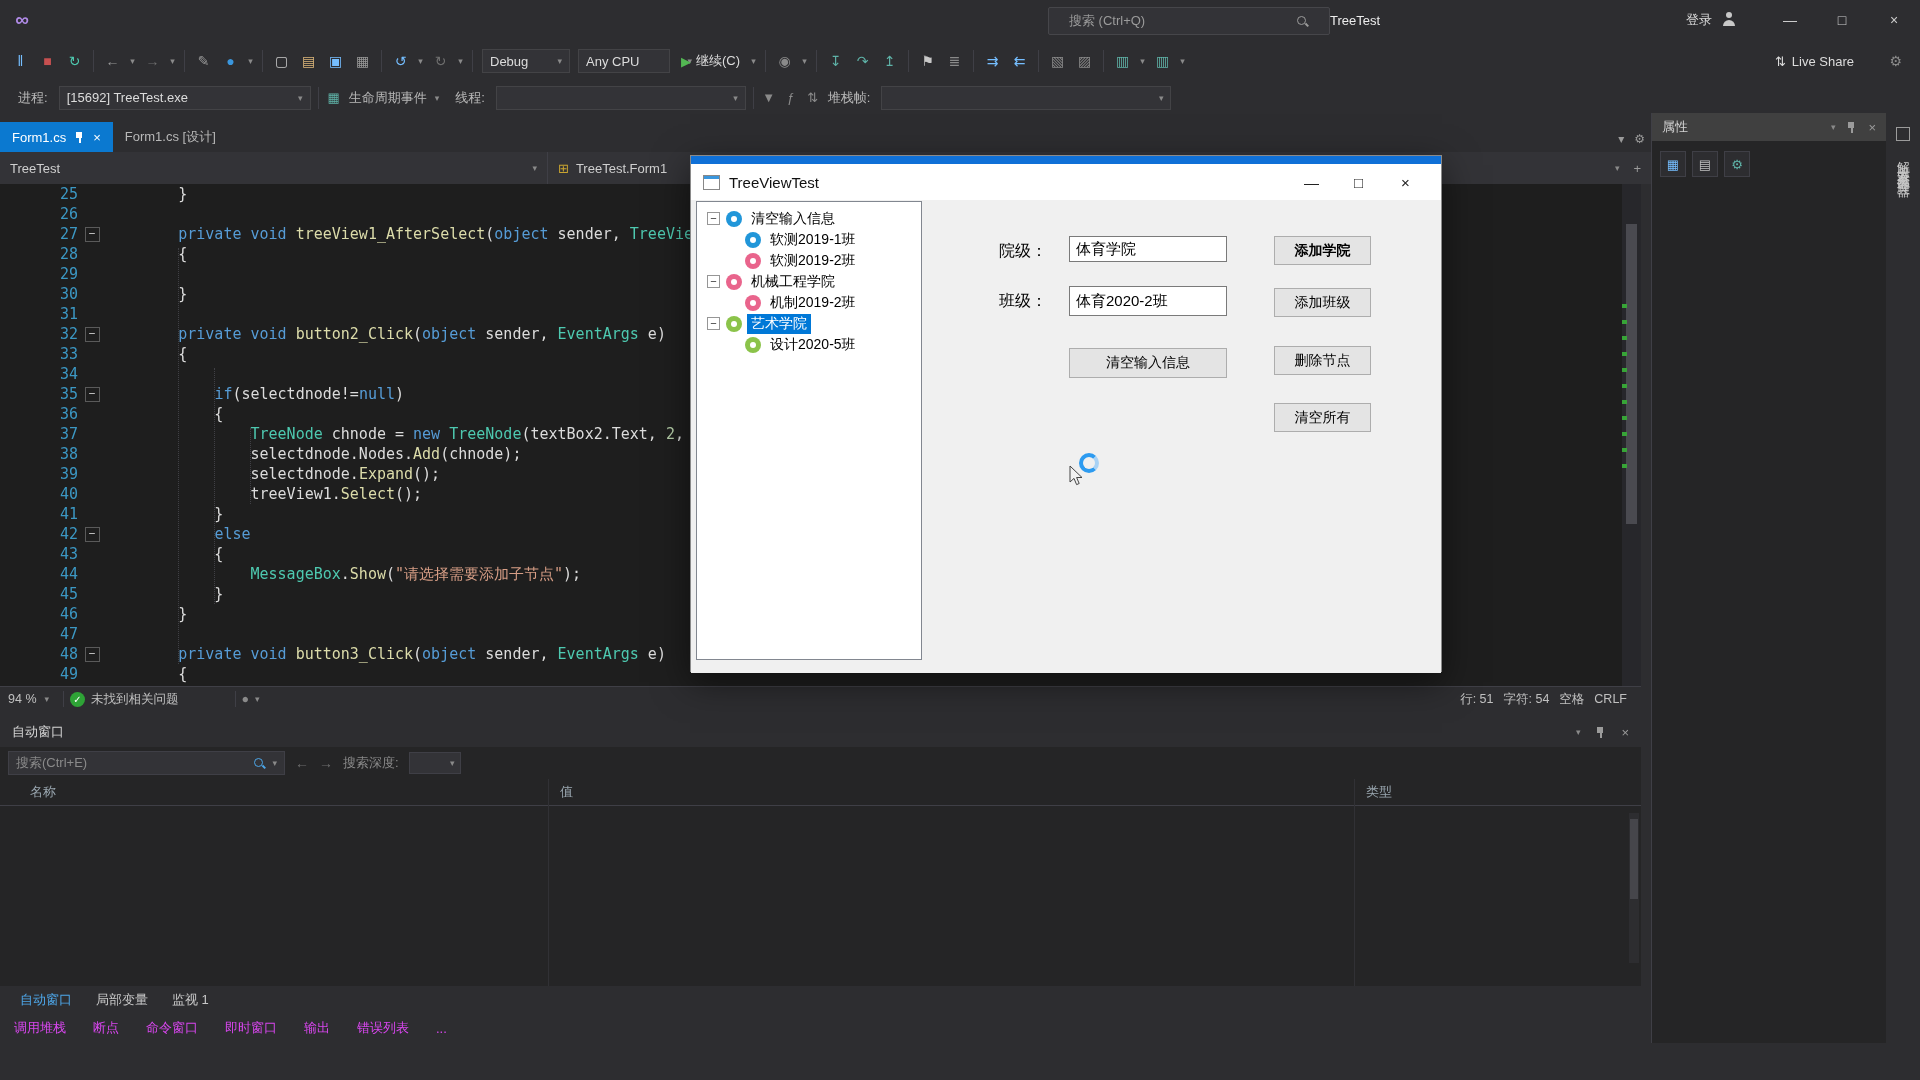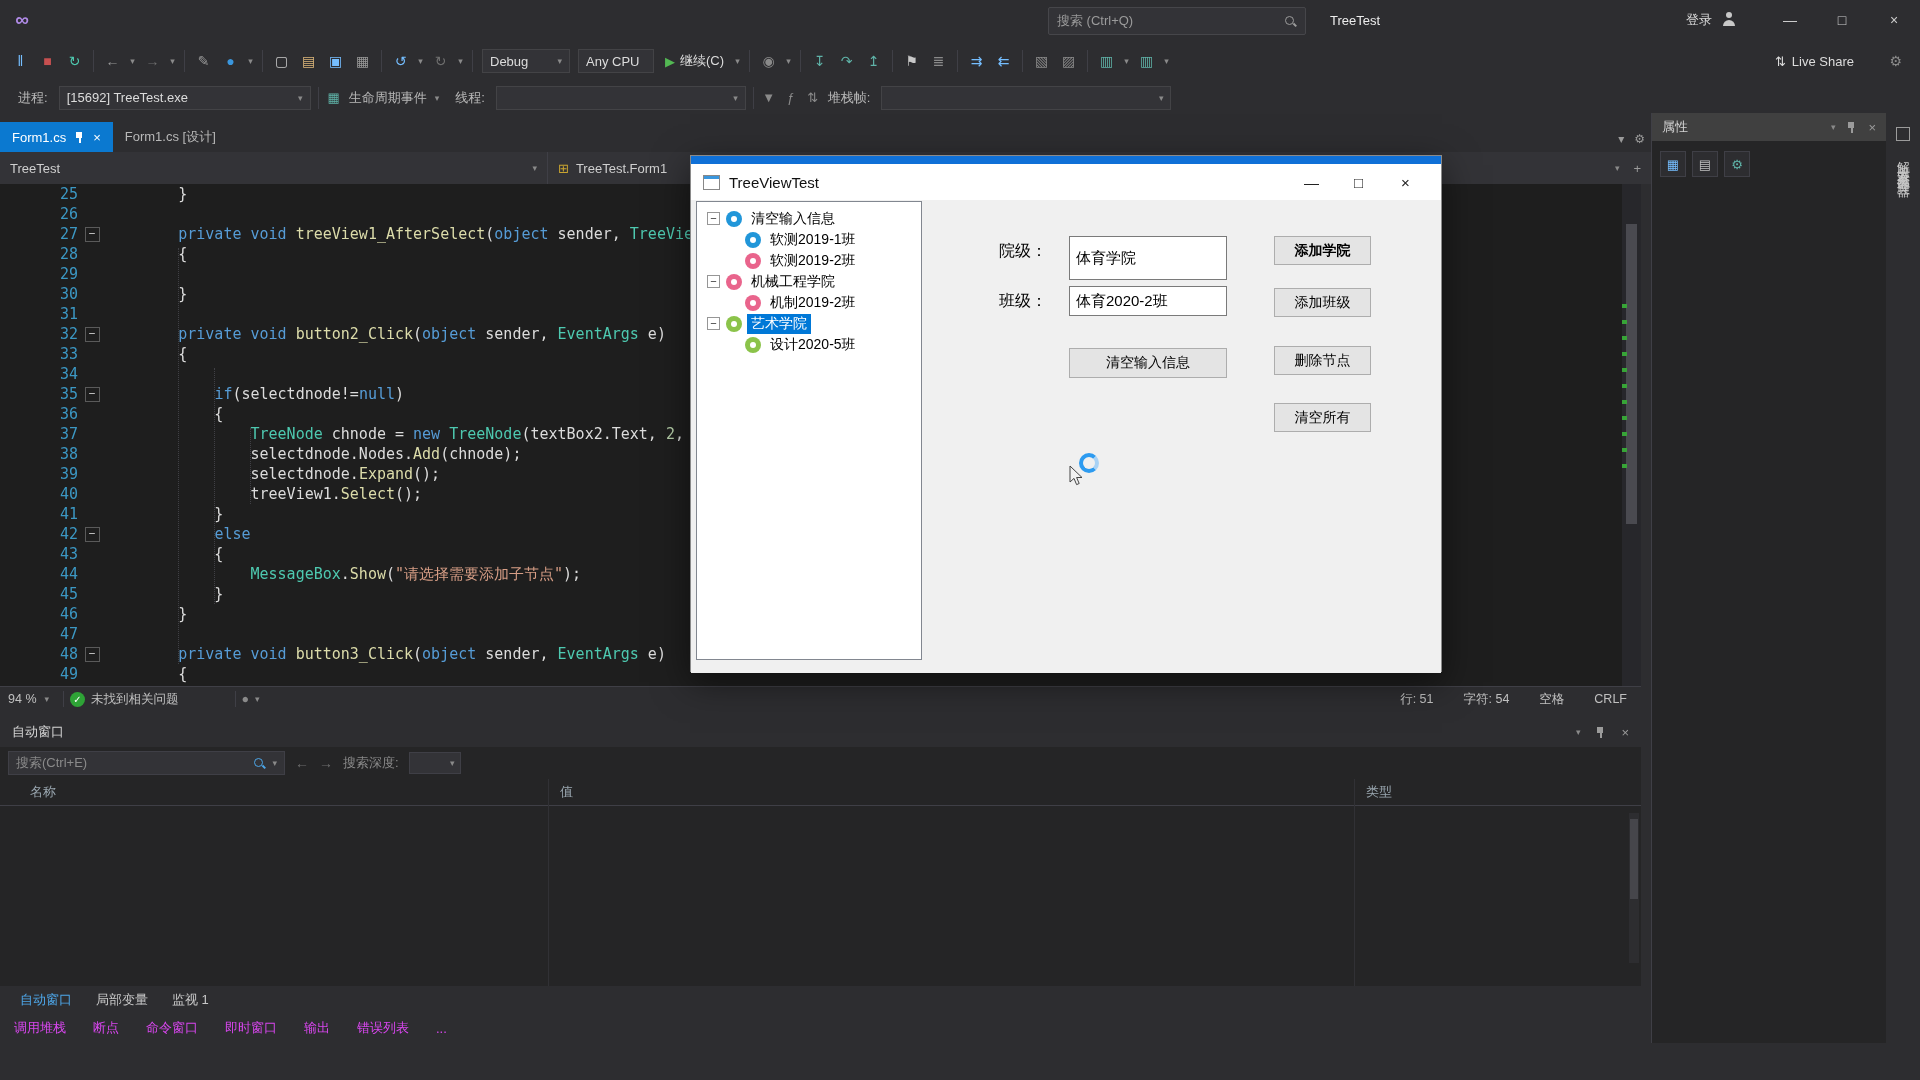--- a/index.html
+++ b/index.html
@@ -5,21 +5,21 @@
   html,body{margin:0;padding:0;background:#1a1a1c;}
   #root{position:relative;width:1920px;height:1080px;background:#2D2D30;overflow:hidden;
         font-family:"Liberation Sans","DejaVu Sans",sans-serif;color:#DCDCDC;font-size:13px;}
 
   
   #titlebar{position:absolute;left:0;top:0;width:1920px;height:40px;background:#2D2D30;display:flex;align-items:center;}
   .vslogo{width:44px;text-align:center;font-size:19px;font-weight:bold;color:#B18BE8;}
   #menubar{display:flex;height:100%;align-items:center;}
   .menu-item{padding:0 10px;height:100%;display:flex;align-items:center;color:#E4E4E4;cursor:default;}
   .tb-search{position:absolute;left:1048px;top:7px;width:240px;height:26px;background:#333337;border:1px solid #46464A;
-             border-radius:2px;display:flex;align-items:center;padding:0 8px;color:#9B9B9B;}
+             border-radius:2px;display:flex;align-items:center;padding:0 20px;color:#9B9B9B;}
   .tb-search-text{flex:1;}
   .tb-sol{position:absolute;left:1330px;top:0;height:40px;display:flex;align-items:center;color:#ECECEC;}
   .tb-right{position:absolute;right:0;top:0;height:40px;display:flex;align-items:center;}
   .signin-label{color:#DCDCDC;margin-right:8px;}
   .person{position:relative;width:18px;height:16px;display:inline-block;margin-right:26px;}
   .person::before{content:"";position:absolute;left:6px;top:0;width:6px;height:6px;border-radius:50%;background:#C8C8C8;}
   .person::after{content:"";position:absolute;left:3px;top:8px;width:12px;height:6px;border-radius:6px 6px 0 0;background:#C8C8C8;}
   .winbtn{width:52px;height:40px;display:flex;align-items:center;justify-content:center;color:#CCCCCC;font-size:14px;}
 
   
@@ -77,21 +77,21 @@
   #ed-scrollbar{position:absolute;right:0;top:0;width:19px;height:502px;background:#27272B;}
   .sb-thumb{position:absolute;left:4px;top:40px;width:11px;height:300px;background:#4A4A50;}
   .sbtick{position:absolute;left:0;width:5px;height:4px;background:#37A437;}
 
   
   #edstatus{position:absolute;left:0;top:686px;width:1641px;height:25px;background:#2D2D30;border-top:1px solid #3F3F46;
             display:flex;align-items:center;color:#C0C0C0;font-size:12.5px;box-sizing:border-box;}
   .zoombox{display:flex;align-items:center;padding:0 8px;gap:8px;}
   .vline{width:1px;height:16px;background:#3F3F46;margin:0 6px;}
   .okcheck{width:15px;height:15px;border-radius:50%;background:#2EA336;color:#fff;font-size:10px;display:flex;align-items:center;justify-content:center;margin-right:6px;}
-  .ed-right{margin-left:auto;display:flex;align-items:center;gap:30px;padding-right:14px;}
+  .ed-right{margin-left:auto;display:flex;align-items:center;gap:10px;padding-right:14px;}
 
   
   #autos{position:absolute;left:0;top:717px;width:1641px;height:269px;background:#252526;}
   .autos-header{height:30px;background:#2D2D30;display:flex;align-items:center;padding:0 12px;color:#D4D4D4;}
   .autos-hicons{margin-left:auto;display:flex;align-items:center;gap:16px;color:#9B9B9B;}
   .autos-toolbar{height:32px;display:flex;align-items:center;padding:0 8px;gap:10px;background:#252526;}
   .autos-search{width:277px;height:24px;background:#333337;border:1px solid #3F3F46;display:flex;align-items:center;padding:0 7px;color:#8A8A8A;box-sizing:border-box;}
   .autos-search .mag{margin-left:auto;color:#4DA6E8;}
   .nav-arrow{color:#6E6E6E;font-size:14px;}
   .depth-label{color:#8A8A8A;}
@@ -209,21 +209,21 @@
         <div class="sep"></div>
         <div class="icon" style="color: rgb(117, 190, 255);">↺</div>
         <div class="tb-caret">▾</div>
         <div class="icon" style="color: rgb(110, 110, 110);">↻</div>
         <div class="tb-caret">▾</div>
         <div class="sep"></div>
         <div class="combo" style="width: 88px;">
           <span class="combo-val">Debug</span>
           <span class="combo-caret">▾</span>
         </div>
-        <div class="combo" style="width: 76px; gap: 40px;">
+        <div class="combo" style="width: 92px; gap: 40px;">
           <span class="combo-val">Any CPU</span>
           <span class="combo-caret">▾</span>
         </div>
         <div class="runbtn">
           <span class="play">▶</span>
           <span class="runlbl">继续(C)</span>
         </div>
         <div class="tb-caret">▾</div>
         <div class="sep"></div>
         <div class="icon" style="color: rgb(138, 138, 138);">◉</div>
@@ -490,21 +490,21 @@
             <span class="ticon" style="background: rgb(139, 195, 74);"></span>
             <span class="tlabel sel">艺术学院</span>
           </div>
           <div class="tnode" style="top: 132px; left: 48px;">
             <span class="ticon" style="background: rgb(139, 195, 74);"></span>
             <span class="tlabel">设计2020-5班</span>
           </div>
         </div>
 
       <span class="wlabel" style="left:308px;top:41px;">院级：</span>
-      <div class="wtb" style="left:378px;top:36px;width:158px;height:44px;">
+      <div class="wtb" style="left:378px;top:36px;width:158px;height:26px;">
         <span>体育学院</span>
       </div>
       <div class="wbtn" style="left:583px;top:36px;width:97px;height:29px;font-weight:bold;">添加学院</div>
 
       <span class="wlabel" style="left:308px;top:91px;">班级：</span>
       <div class="wtb" style="left:378px;top:86px;width:158px;height:30px;">
         <span>体育2020-2班</span>
       </div>
       <div class="wbtn" style="left:583px;top:88px;width:97px;height:29px;">添加班级</div>
 

